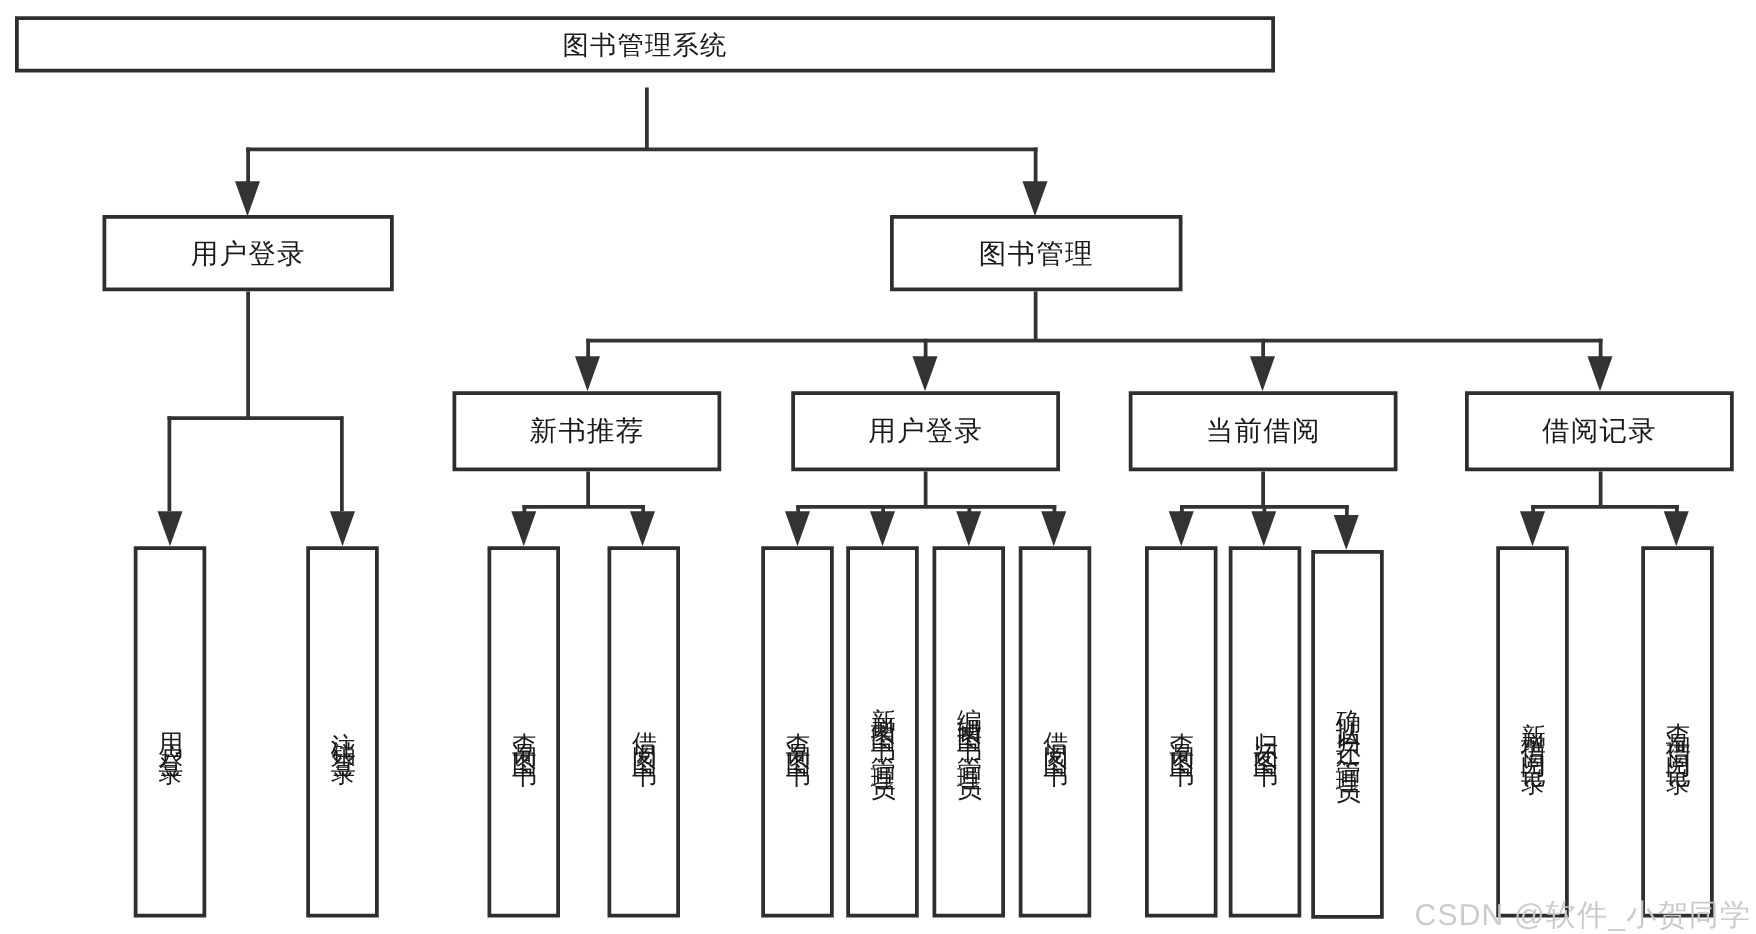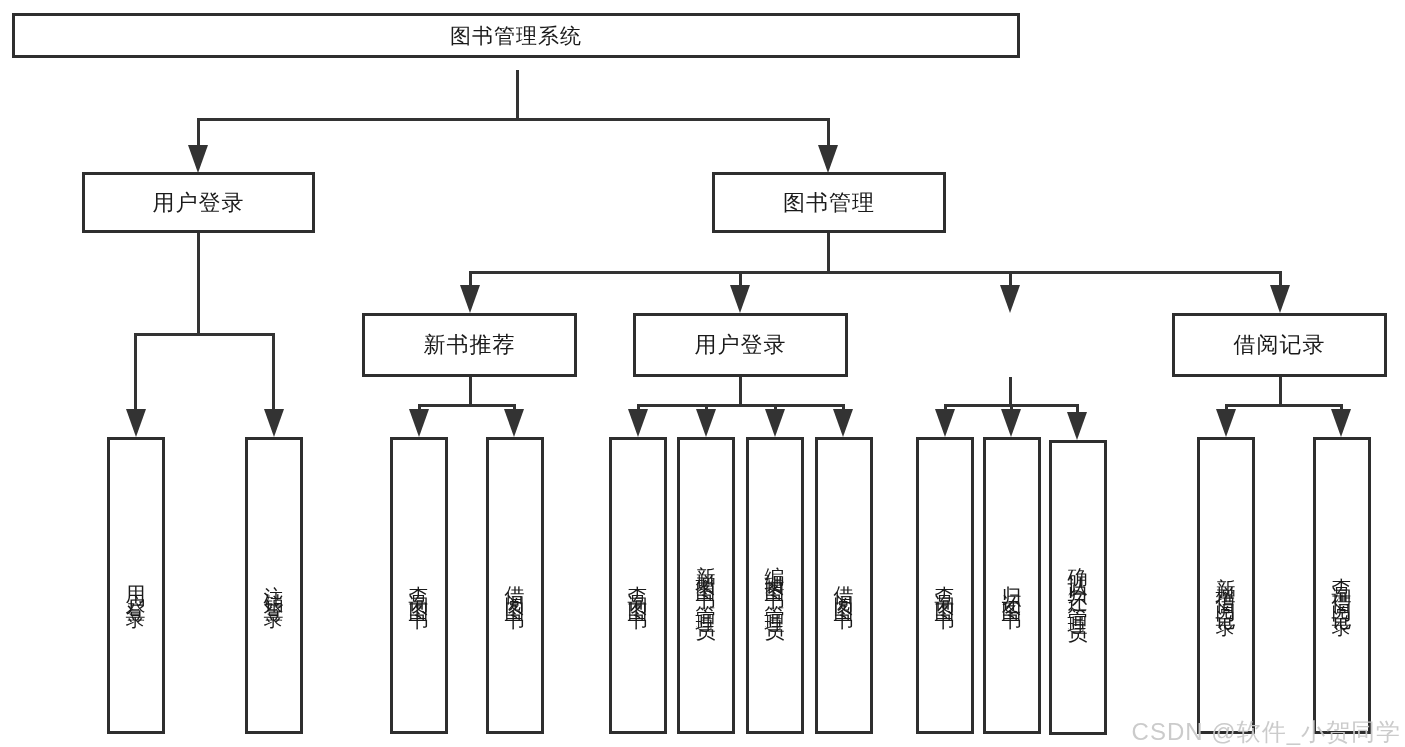--- a/index.html
+++ b/index.html
@@ -52,20 +52,21 @@
 
 <div id="canvas">
 
   <div class="box root" style="left:12px;top:13px;width:1008px;height:45px;">图书管理系统</div>
 
   <div class="box" style="left:82px;top:172px;width:233px;height:61px;">用户登录</div>
   <div class="box" style="left:712px;top:172px;width:234px;height:61px;">图书管理</div>
 
   <div class="box" style="left:362px;top:313px;width:215px;height:64px;">新书推荐</div>
   <div class="box" style="left:633px;top:313px;width:215px;height:64px;">用户登录</div>
+  <div class="box" style="left:903px;top:313px;width:215px;height:64px;">当前借阅</div>
   <div class="box" style="left:1172px;top:313px;width:215px;height:64px;">借阅记录</div>
 
   <div class="vbox" style="left:107px;">
     <span>用户登录</span>
     </div>
   <div class="vbox" style="left:245px;">
     <span>注销登录</span>
     </div>
 
   <div class="vbox" style="left:390px;">

